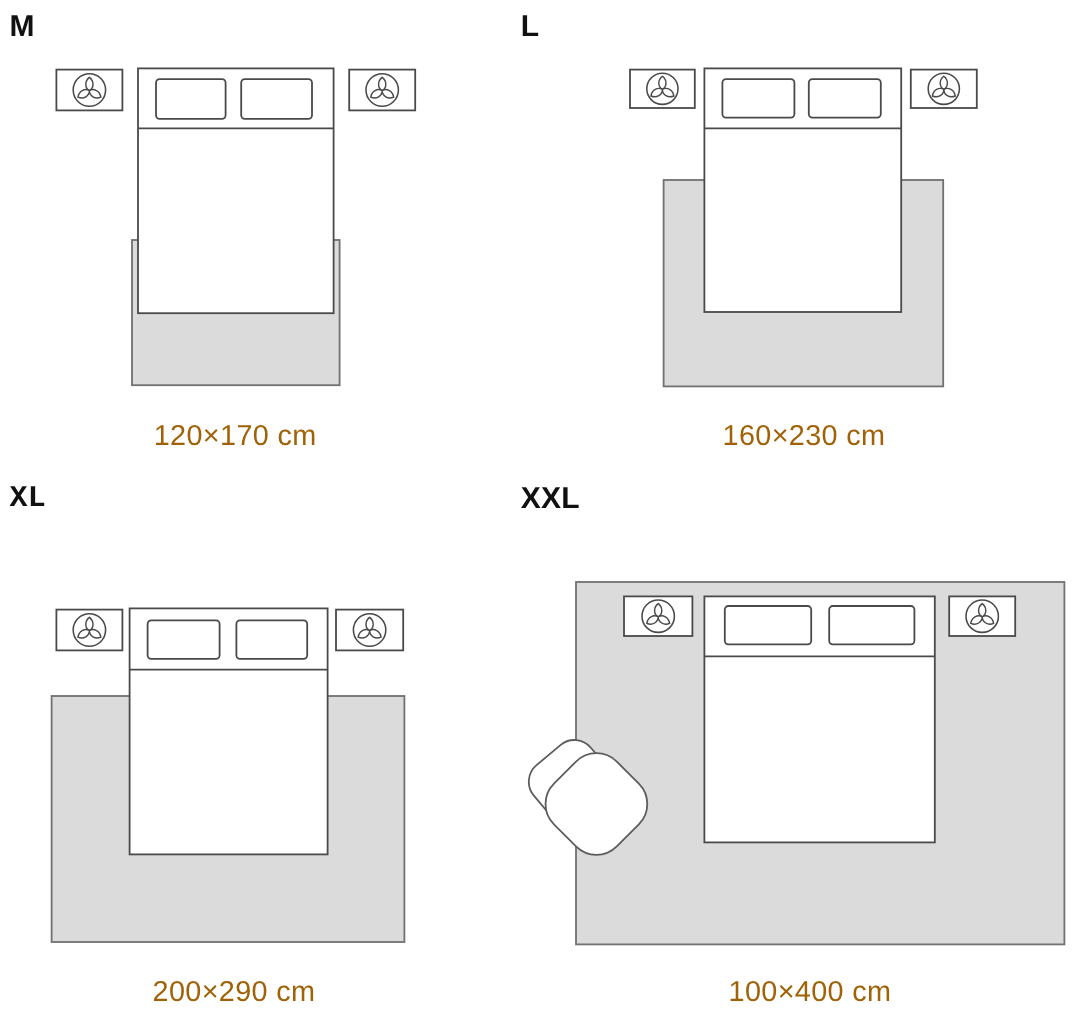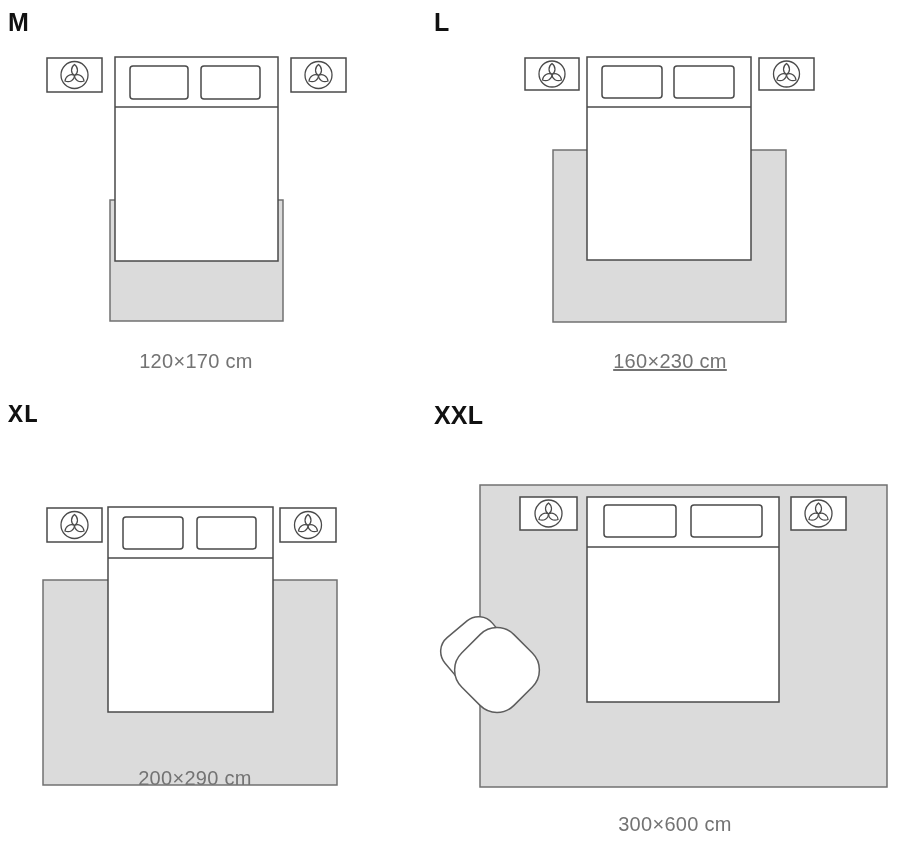--- a/index.html
+++ b/index.html
@@ -29,27 +29,27 @@
     letter-spacing: 0.2px;
   }
   .size-label.pos-m   { left: 8px;   top: 10px;  }
   .size-label.pos-l   { left: 434px; top: 10px;  }
   .size-label.pos-xl  { left: 8px;   top: 403px; font-family: Liberation Mono, monospace; }
   .size-label.pos-xxl { left: 434px; top: 403px; text-align: center; }
   .caption {
     position: absolute;
     width: 240px;
     text-align: center;
-    font-size: 20px;
-    color: #737373;
+    font-size: 24px;
+    color: #a16207;
     letter-spacing: 0.3px;
   }
   .caption.pos-m   { left: 76px;  top: 350px; }
-  .caption.pos-l   { left: 550px; top: 350px; text-decoration: underline; }
-  .caption.pos-xl  { left: 75px;  top: 767px; text-align: center; }
+  .caption.pos-l   { left: 550px; top: 350px; }
+  .caption.pos-xl  { left: 75px;  top: 813px; text-align: center; }
   .caption.pos-xxl { left: 555px; top: 813px; }
 
   
   .rug    { fill: #dbdbdb; stroke: #717171; stroke-width: 1.5; }
   .furn   { fill: #ffffff; stroke: #4a4a4a; stroke-width: 1.5; }
   .fline  { stroke: #4a4a4a; stroke-width: 1.5; fill: none; }
   .petal  { fill: #ffffff; stroke: #4a4a4a; stroke-width: 1.2; }
   .ring   { fill: none; stroke: #4a4a4a; stroke-width: 1.3; }
   .chair  { fill: #ffffff; stroke: #5d5d5d; stroke-width: 1.5; }
 </style>
@@ -153,15 +153,15 @@
   </svg>
 
   <div class="size-label pos-m">M</div>
   <div class="size-label pos-l">L</div>
   <div class="size-label pos-xl">XL</div>
   <div class="size-label pos-xxl">XXL</div>
 
   <div class="caption pos-m">120×170 cm</div>
   <div class="caption pos-l">160×230 cm</div>
   <div class="caption pos-xl">200×290 cm</div>
-  <div class="caption pos-xxl">300×600 cm</div>
+  <div class="caption pos-xxl">100×400 cm</div>
 
 </div>
 
 </body></html>

